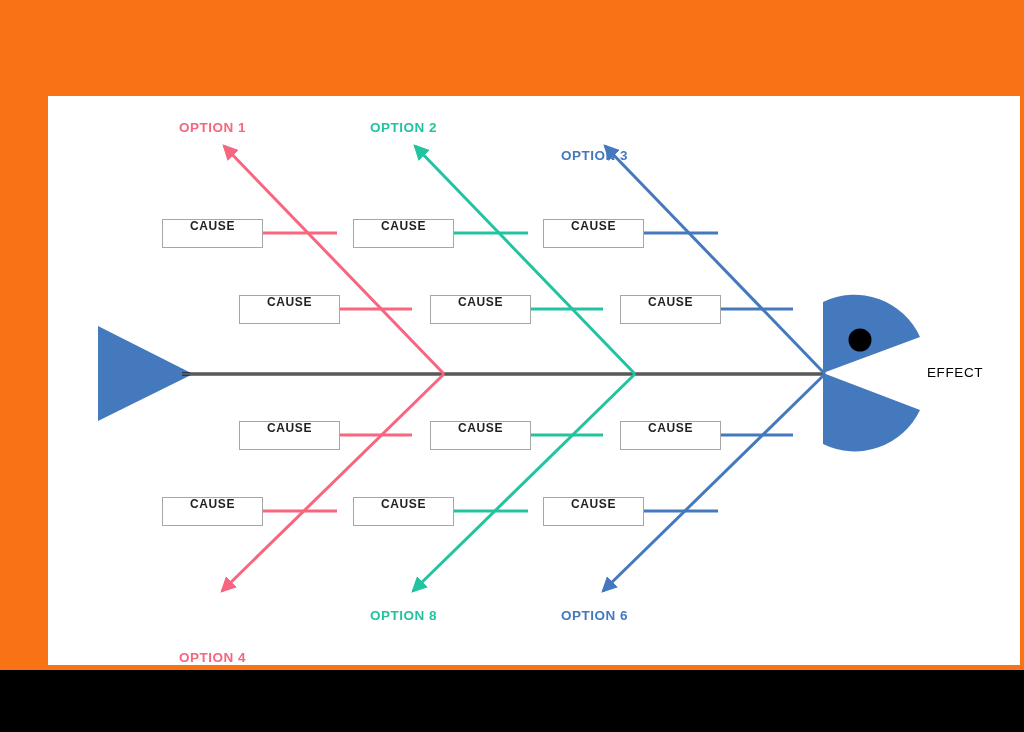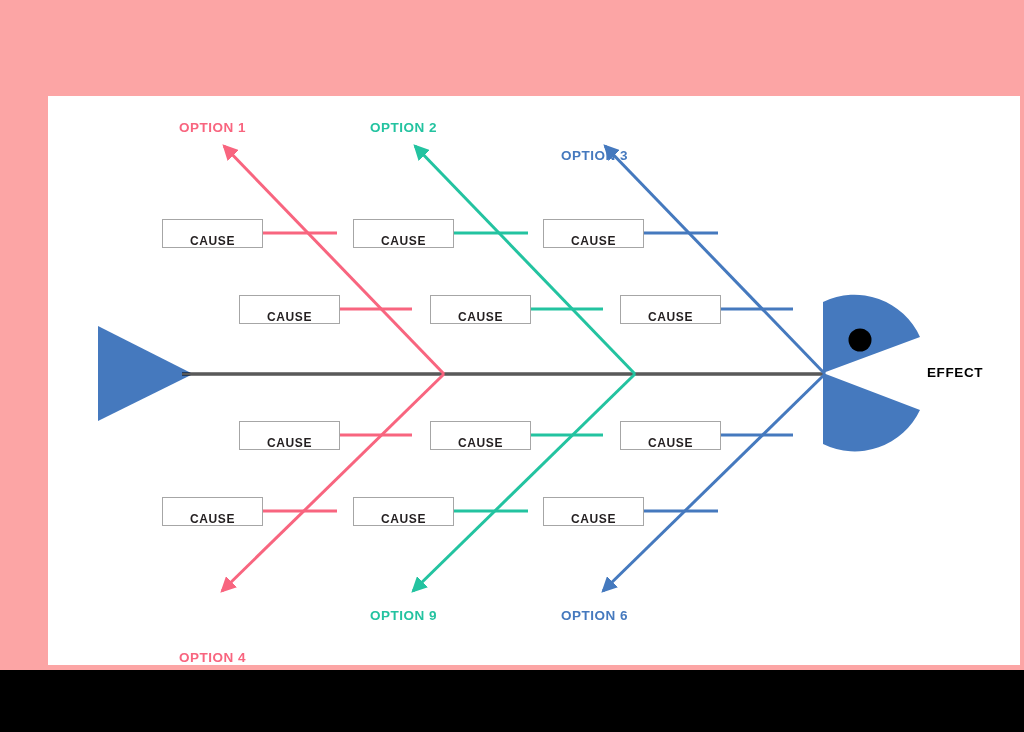--- a/index.html
+++ b/index.html
@@ -8,21 +8,21 @@
     background: #000000;
     width: 1024px;
     height: 732px;
     overflow: hidden;
     font-family: "Liberation Sans", sans-serif;
   }
   #root {
     position: relative;
     width: 1024px;
     height: 670px;
-    background: #fca5a5;
+    background: #f97316;
   }
   #canvas {
     position: absolute;
     left: 48px;
     top: 96px;
     width: 972px;
     height: 569px;
     background: #ffffff;
     overflow: hidden;
   }
@@ -33,21 +33,21 @@
     width: 972px;
     height: 569px;
     display: block;
   }
   .cause-box {
     position: absolute;
     box-sizing: border-box;
     background: #ffffff;
     border: 1.3px solid #a6a6a6;
     display: flex;
-    align-items: flex-end;
+    align-items: flex-start;
     justify-content: center;
   }
   .cause-box span {
     font-family: "Liberation Sans", sans-serif;
     font-size: 12px;
     font-weight: bold;
     letter-spacing: 0.6px;
     color: #231f20;
     line-height: 1;
   }
@@ -57,21 +57,21 @@
     font-size: 13.5px;
     font-weight: bold;
     letter-spacing: 0.5px;
     white-space: nowrap;
     line-height: 1;
   }
   .effect-label {
     position: absolute;
     font-family: "Liberation Sans", sans-serif;
     font-size: 13.5px;
-    font-weight: bold;
+    font-weight: normal;
     letter-spacing: 0.6px;
     color: #000000;
     white-space: nowrap;
     line-height: 1;
   }
 </style>
 </head>
 <body>
 
 <div id="root">
@@ -133,21 +133,21 @@
       <line x1="406" y1="415" x2="480" y2="415" stroke="#23C3A0" stroke-width="3"></line>
       <line x1="596" y1="415" x2="670" y2="415" stroke="#4579BE" stroke-width="3"></line>
 
     </svg>
 
     <div class="option-label" style="left:131px; top:25px; color:#F8657F;">OPTION 1</div>
     <div class="option-label" style="left:322px; top:25px; color:#23C3A0;text-align:center;">OPTION 2</div>
     <div class="option-label" style="left:513px; top:25px; color:#4579BE;margin-top:28px;">OPTION 3</div>
 
     <div class="option-label" style="left:131px; top:513px; color:#F8657F;margin-top:42px;">OPTION 4</div>
-    <div class="option-label" style="left:322px; top:513px; color:#23C3A0;">OPTION 9</div>
+    <div class="option-label" style="left:322px; top:513px; color:#23C3A0;">OPTION 8</div>
     <div class="option-label" style="left:513px; top:513px; color:#4579BE;">OPTION 6</div>
 
     <div class="effect-label" style="left:879px; top:270px;">EFFECT</div>
 
     <div class="cause-box" style="left:114px; top:123px; width:101px; height:29px;">
       <span>CAUSE</span>
     </div>
     <div class="cause-box" style="left:305px; top:123px; width:101px; height:29px;">
       <span>CAUSE</span>
     </div>

